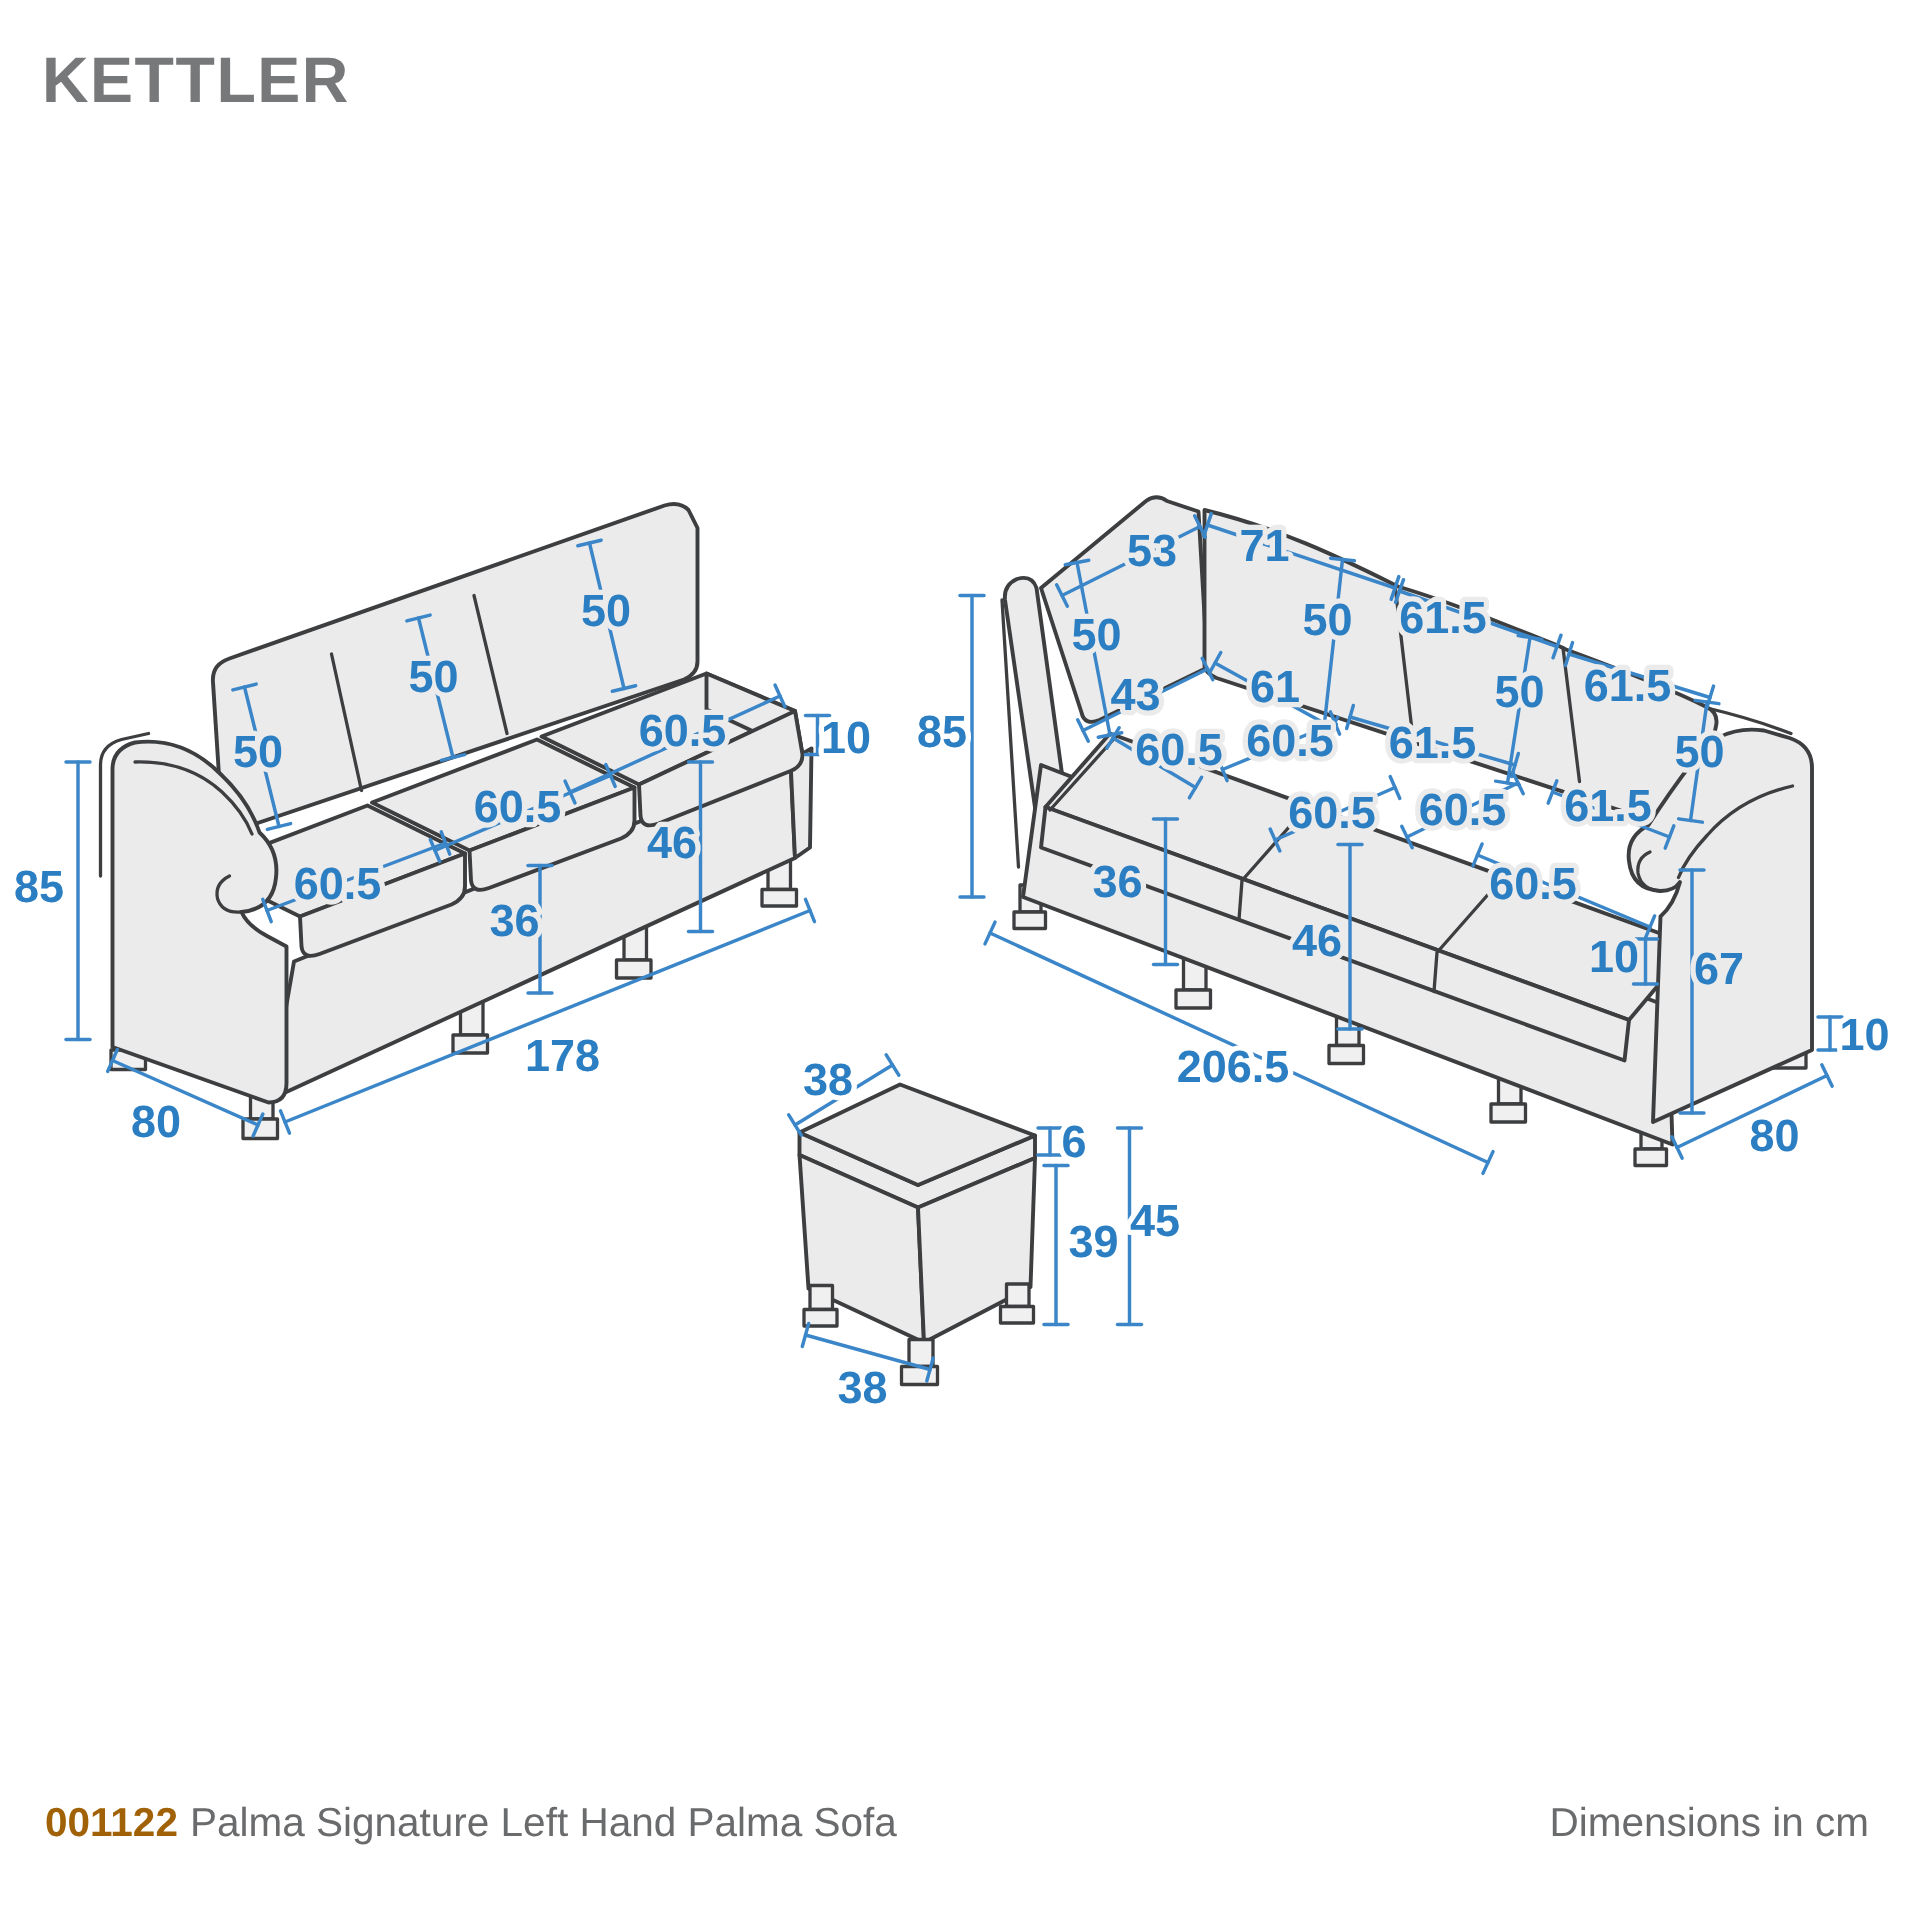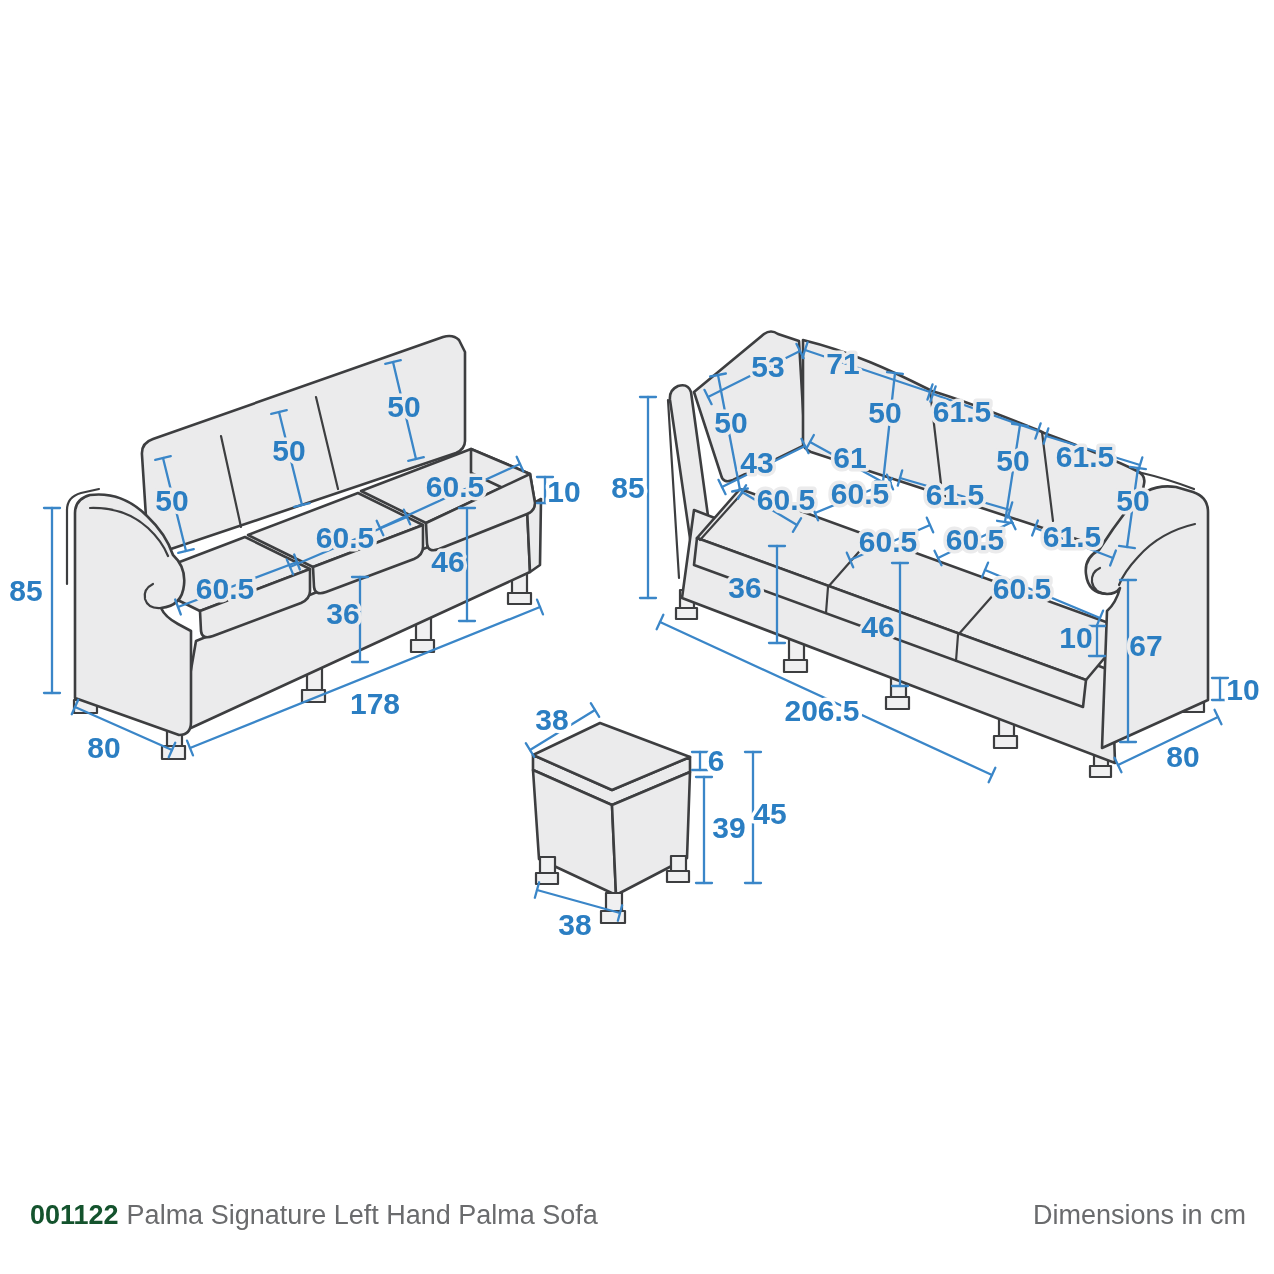--- a/index.html
+++ b/index.html
@@ -27,27 +27,28 @@
     paint-order:stroke;
     stroke-linejoin:round;
     text-anchor:middle;
   }
   #footer{
     position:absolute;left:0;right:0;top:1200px;
     font-size:27px;color:#6a6b6d;
   }
   #footer .left{position:absolute;left:30px;top:0;}
   #footer .right{position:absolute;right:28px;top:0;text-align:right;}
-  #footer .code{font-weight:700;color:#14532d;margin-right:8px;}
+  #footer .code{font-weight:700;color:#a16207;margin-right:8px;}
 </style>
 </head>
 <body>
 
 <div id="stage">
 
+  <div id="brand">KETTLER</div>
 
   <svg id="diagram-svg" width="1274" height="1274" viewBox="0 0 1274 1274">
 
     <g>
 
       <path class="inner" d="M67,584 L67,510 Q67,497 81,493 L99,489"></path>
 
       <path class="outline" d="M148,548 L142,455 Q141,443 153,439 L443,337 Q453,334 459,340 L465,352 L465,441 Q465,449 456,453 L159,553 Q149,557 148,548 Z"></path>
       <path class="inner" d="M221,436 L241,527 M316,397 L338,489"></path>
 

